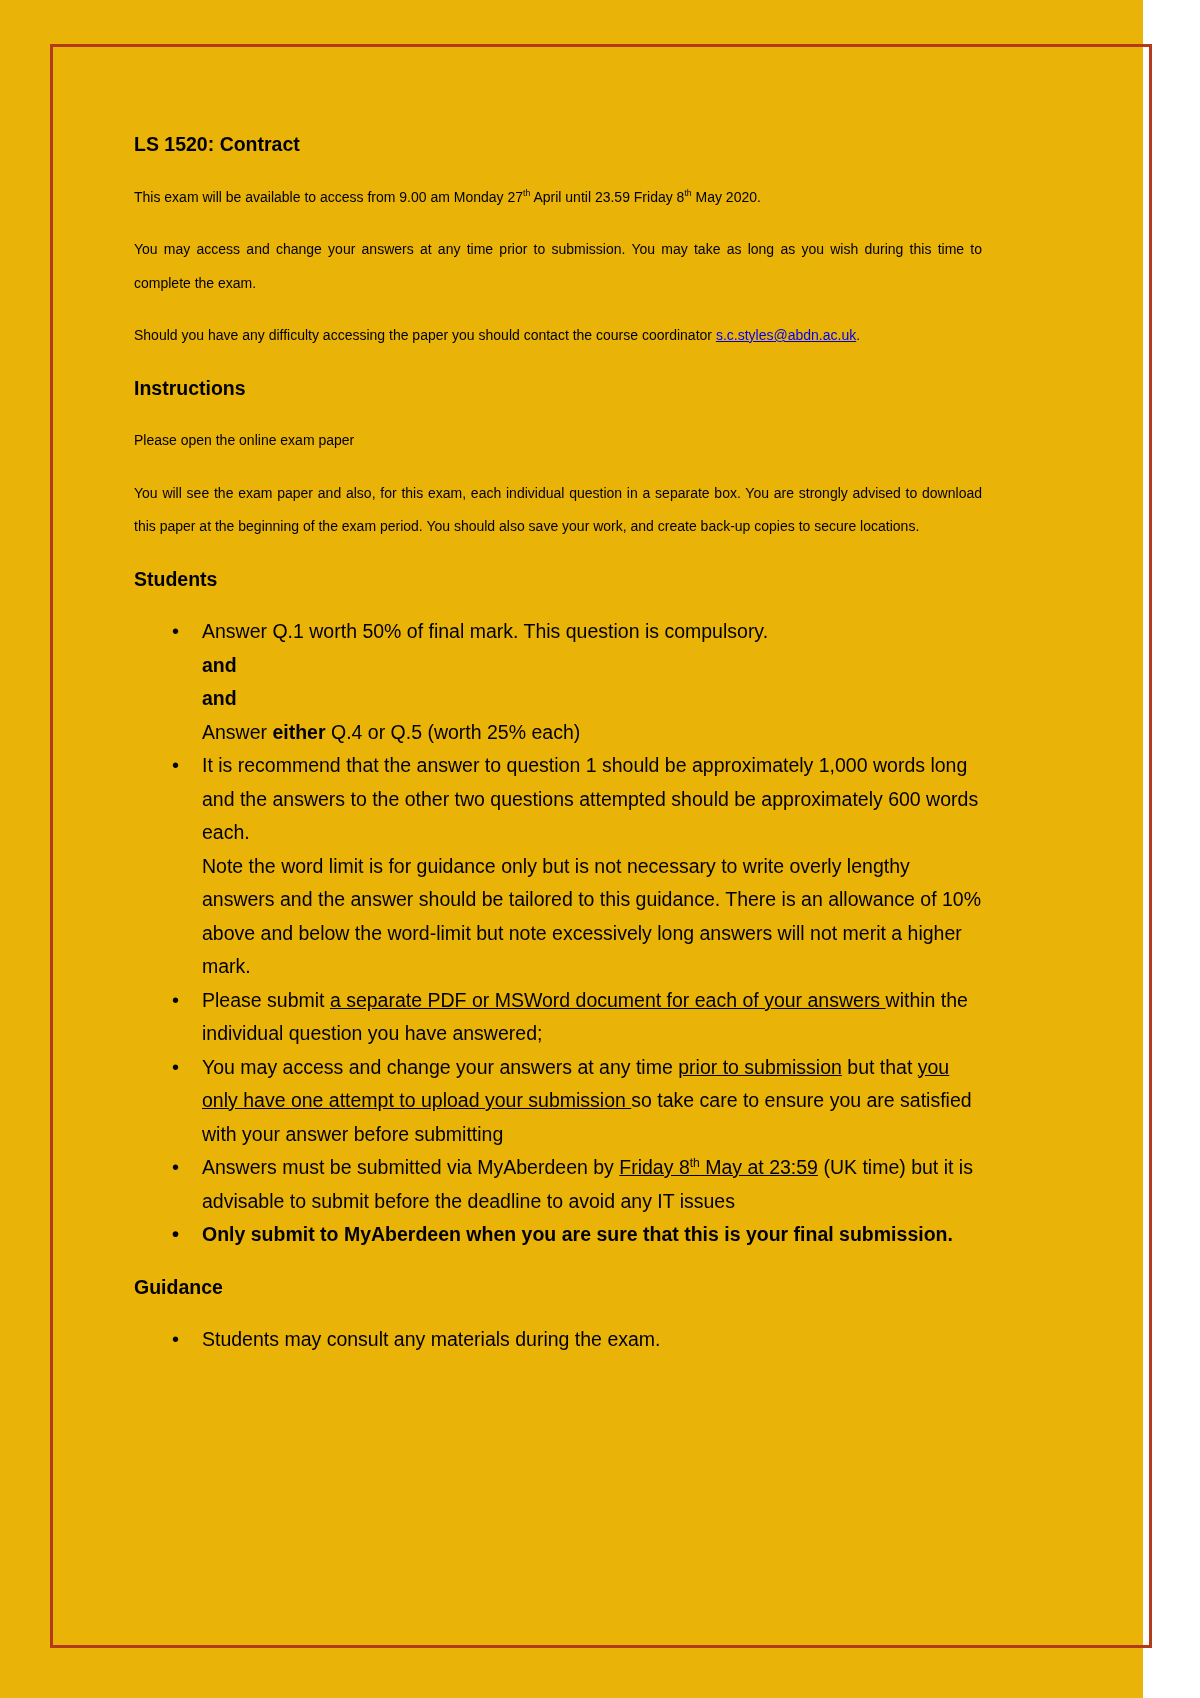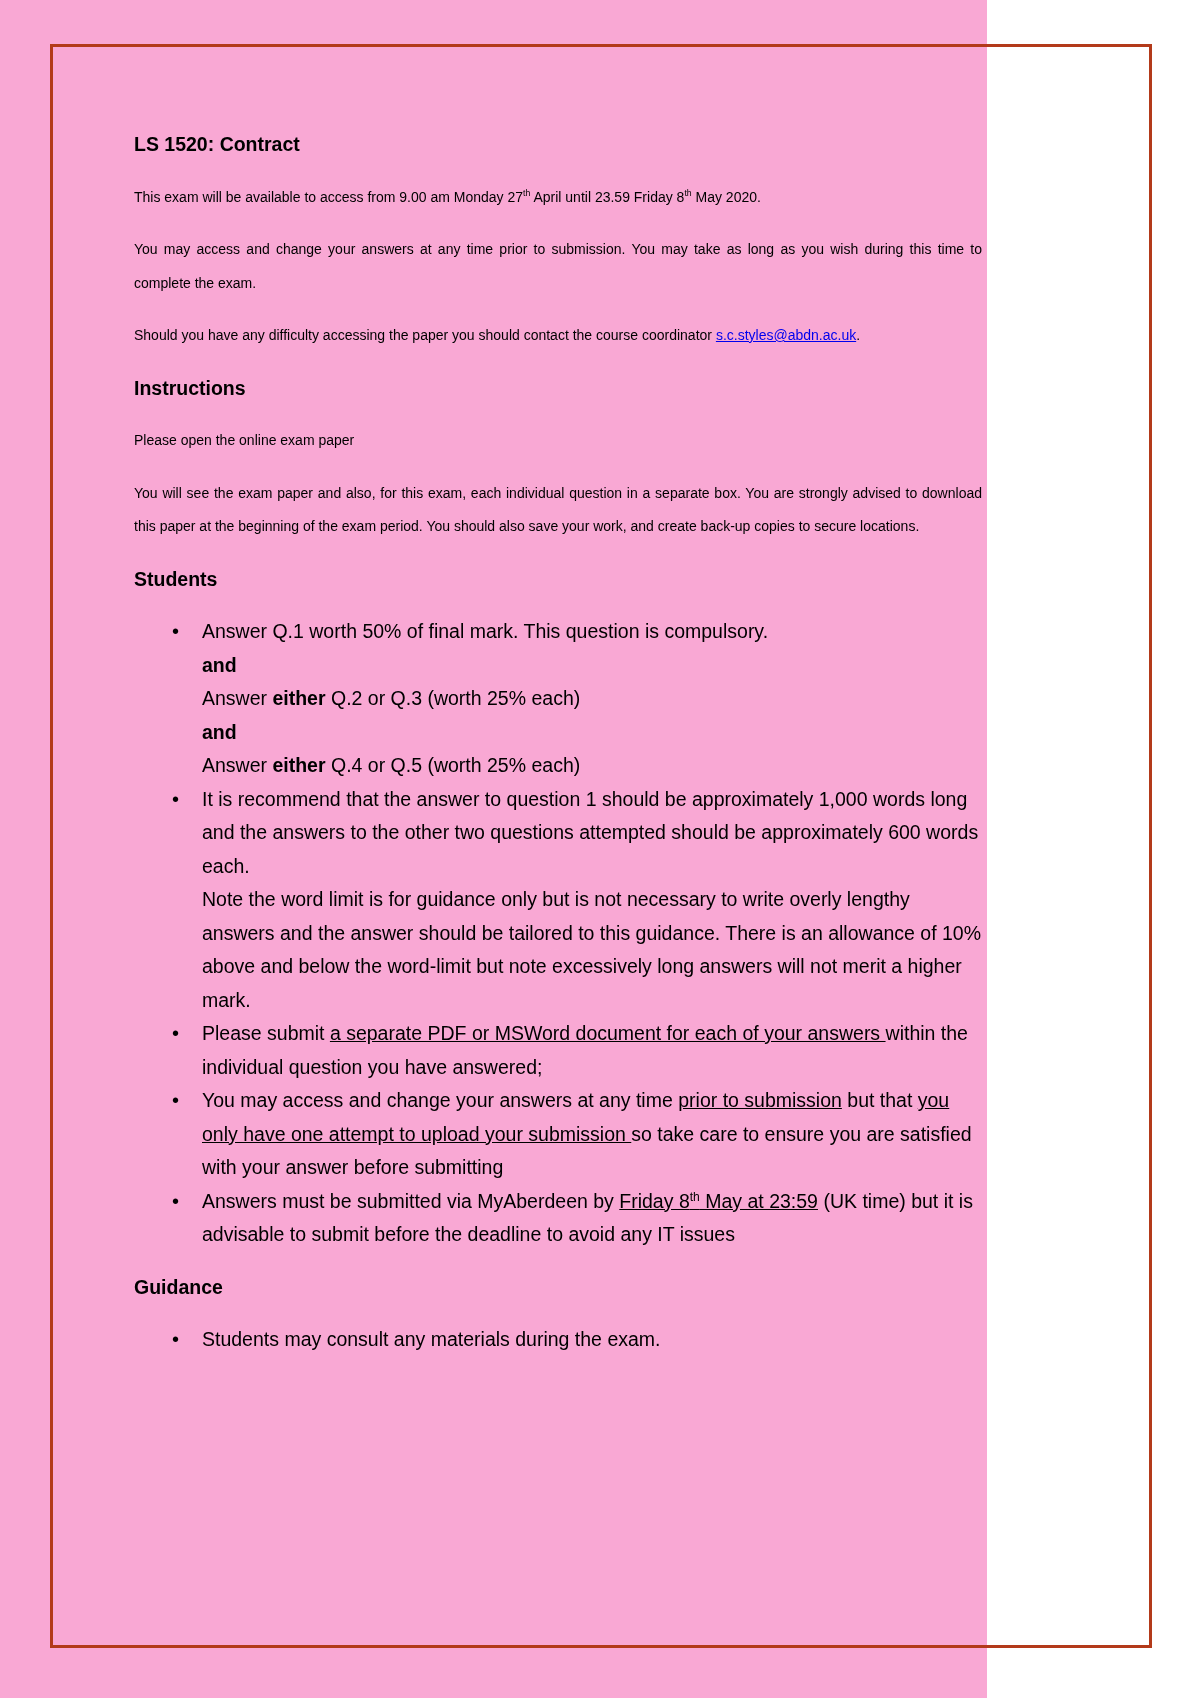--- a/index.html
+++ b/index.html
@@ -8,23 +8,23 @@
     background: #ffffff;
   }
   body {
     width: 1200px;
     height: 1698px;
     font-family: "Liberation Sans", sans-serif;
     color: #000000;
   }
   .page {
     position: relative;
-    width: 987px;
+    width: 1143px;
     height: 1698px;
-    background: #f9a8d4;
+    background: #eab308;
     box-sizing: border-box;
   }
   .page-border {
     position: absolute;
     left: 50px;
     top: 44px;
     width: 1102px;
     height: 1604px;
     border: 3px solid #B33A1A;
     box-sizing: border-box;
@@ -115,36 +115,36 @@
 
     <p class="para">You will see the exam paper and also, for this exam, each individual question in a separate box. You are strongly advised to download this paper at the beginning of the exam period. You should also save your work, and create back-up copies to secure locations.</p>
 
     <h3 class="heading">Students</h3>
 
     <ul class="bullets">
 
       <li>
         <span class="sub-line">Answer Q.1 worth 50% of final mark. This question is compulsory.</span>
         <span class="sub-line"><b>and</b></span>
-        <span class="sub-line"><span>Answer </span><b>either</b><span> Q.2 or Q.3 (worth 25% each)</span></span>
         <span class="sub-line"><b>and</b></span>
         <span class="sub-line"><span>Answer </span><b>either</b><span> Q.4 or Q.5 (worth 25% each)</span></span>
       </li>
 
       <li>
         <span class="sub-line">It is recommend that the answer to question 1 should be approximately 1,000 words long and the answers to the other two questions attempted should be approximately 600 words each.</span>
         <span class="sub-line">Note the word limit is for guidance only but is not necessary to write overly lengthy answers and the answer should be tailored to this guidance. There is an allowance of 10% above and below the word-limit but note excessively long answers will not merit a higher mark.</span>
       </li>
 
       <li><span>Please submit </span><u>a separate PDF or MSWord document for each of your answers </u><span>within the individual question you have answered;</span></li>
 
       <li><span>You may access and change your answers at any time </span><u>prior to submission</u><span> but that </span><u>you only have one attempt to upload your submission </u><span>so take care to ensure you are satisfied with your answer before submitting</span></li>
 
       <li><span>Answers must be submitted via MyAberdeen by </span><u><span>Friday 8</span><sup>th</sup><span> May at 23:59</span></u><span> (UK time) but it is advisable to submit before the deadline to avoid any IT issues</span></li>
 
+      <li class="bold">Only submit to MyAberdeen when you are sure that this is your final submission.</li>
 
 
     </ul>
 
     <h3 class="heading">Guidance</h3>
 
     <ul class="bullets">
       <li>Students may consult any materials during the exam.</li>
     </ul>
 

